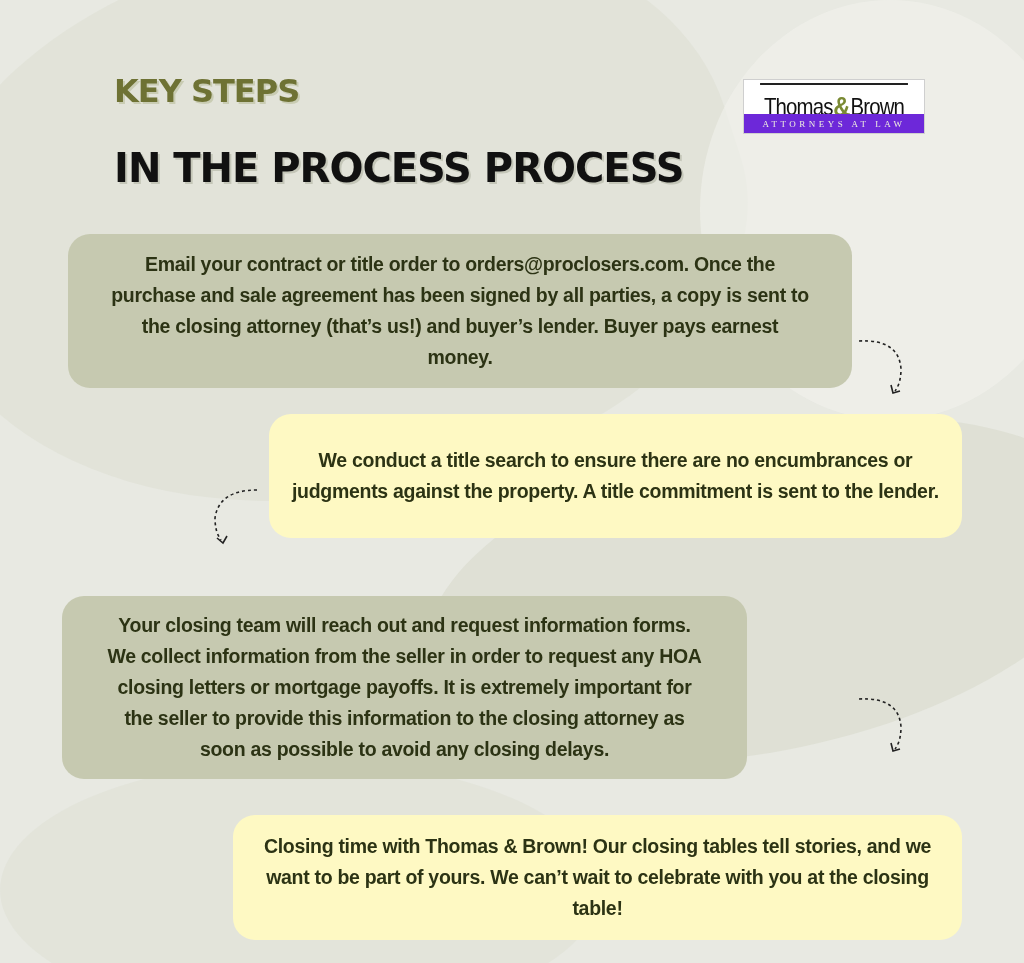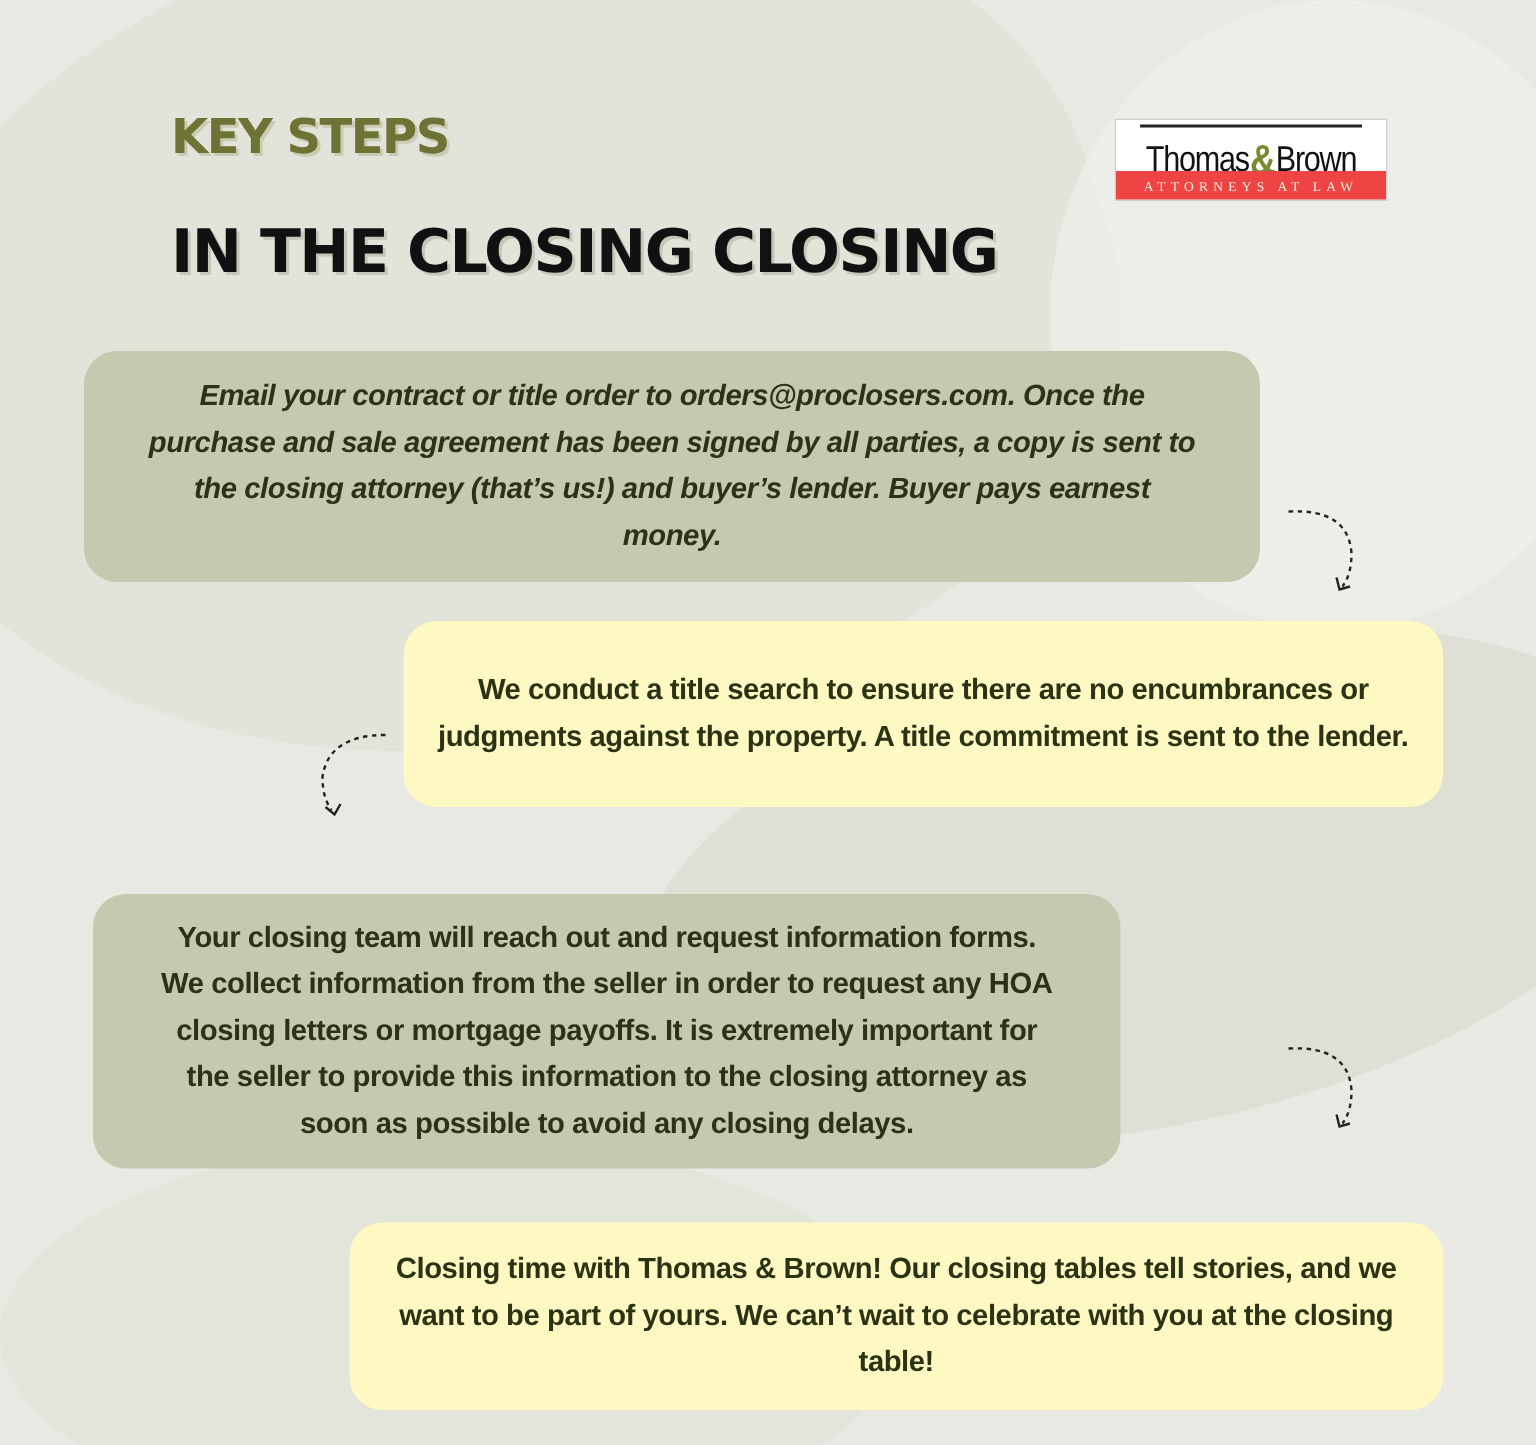--- a/index.html
+++ b/index.html
@@ -34,51 +34,51 @@
     .logo-top {
       height: 44px; margin: 0 3px; border-top: 2px solid #222; border-bottom: 2px solid #222;
       display: flex; align-items: center; justify-content: center;
       font-family: "Liberation Sans Narrow", "Liberation Sans", sans-serif;
       font-size: 24px; color: #111; letter-spacing: -1px; margin-top: 3px;
       transform: scaleX(0.85);
     }
     .logo-amp { color: #7a8a33; font-weight: bold; font-size: 28px; margin: 0 1px; }
     .logo-bottom {
       position: absolute; left: 0; right: 0; bottom: 0; height: 19px;
-      background: #ef4444; color: #f0f0e0;
+      background: #6d28d9; color: #f0f0e0;
       font-family: "Liberation Serif", serif; font-size: 9px; letter-spacing: 3.5px;
       display: flex; align-items: center; justify-content: center;
     }
 
     .card {
       position: absolute; box-sizing: border-box; border-radius: 22px;
       display: flex; align-items: center; justify-content: center; text-align: center;
       font-family: "Liberation Sans", sans-serif; font-weight: bold;
       font-size: 19.5px; line-height: 31px; color: #2c3314;
       letter-spacing: -0.3px;
     }
     .card.dark { background: #c6c9b0; }
     .card.light { background: #fef9c3; }
-    .c1 { left: 56px; top: 234px; width: 784px; height: 154px; padding: 16px 40px; font-style: italic; }
+    .c1 { left: 68px; top: 234px; width: 784px; height: 154px; padding: 16px 40px; }
     .c2 { left: 269px; top: 414px; width: 693px; height: 124px; padding: 0 20px; }
     .c3 { left: 62px; top: 596px; width: 685px; height: 183px; padding: 0 40px; }
     .c4 { left: 233px; top: 815px; width: 729px; height: 125px; padding: 0 25px; }
 
     .arrow { position: absolute; width: 60px; height: 70px; }
   </style>
 </head>
 <body>
 
 <div class="bg-stroke s1"></div>
 <div class="bg-stroke s2"></div>
 <div class="bg-stroke s3"></div>
 <div class="bg-stroke s4"></div>
 
 <div class="title1">KEY STEPS</div>
-<div class="title2">IN THE CLOSING CLOSING</div>
+<div class="title2">IN THE PROCESS PROCESS</div>
 
 <div class="logo">
   <div class="logo-top">
     <span>Thomas</span>
     <span class="logo-amp">&amp;</span>
     <span>Brown</span>
   </div>
   <div class="logo-bottom">ATTORNEYS AT LAW</div>
 </div>
 

